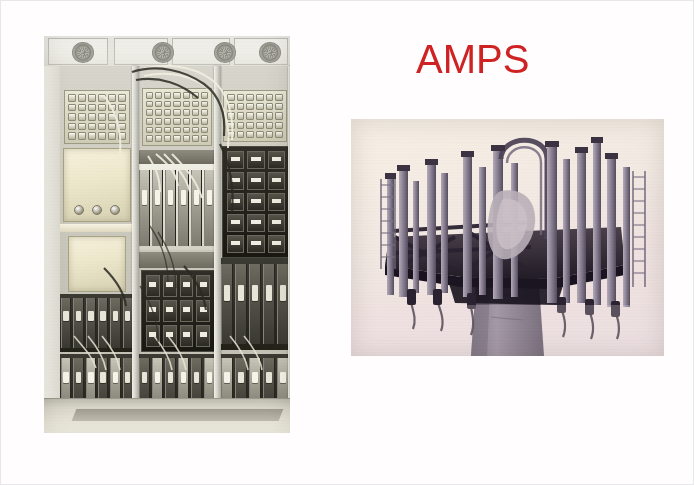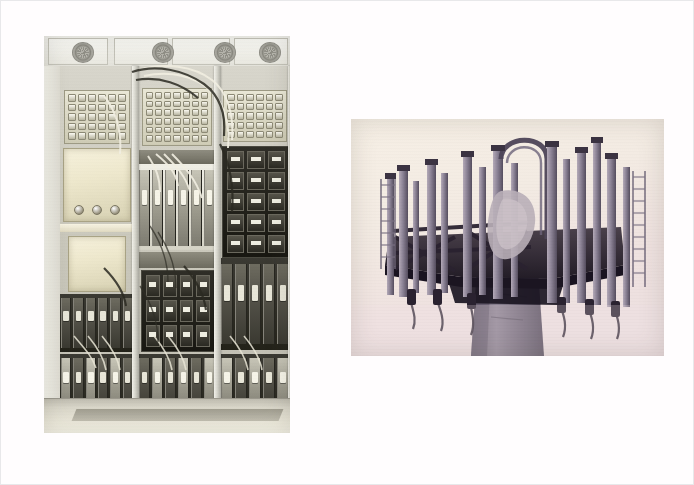--- a/index.html
+++ b/index.html
@@ -199,20 +199,21 @@
   .vignette{
     position:absolute;inset:0;pointer-events:none;
     box-shadow:inset 0 0 26px rgba(80,70,60,.18);
   }
 </style>
 </head>
 <body>
 
 <div class="slide">
 
+  <div class="title">AMPS</div>
 
   <div class="photo" id="photo-equipment">
     <div class="eq-canvas">
 
       <div class="eq-wall"></div>
 
       <div class="eq-ceiling"></div>
       <div class="ceil-panel" style="left:4px;width:58px;"></div>
       <div class="ceil-panel" style="left:70px;width:52px;"></div>
       <div class="ceil-panel" style="left:128px;width:56px;"></div>

